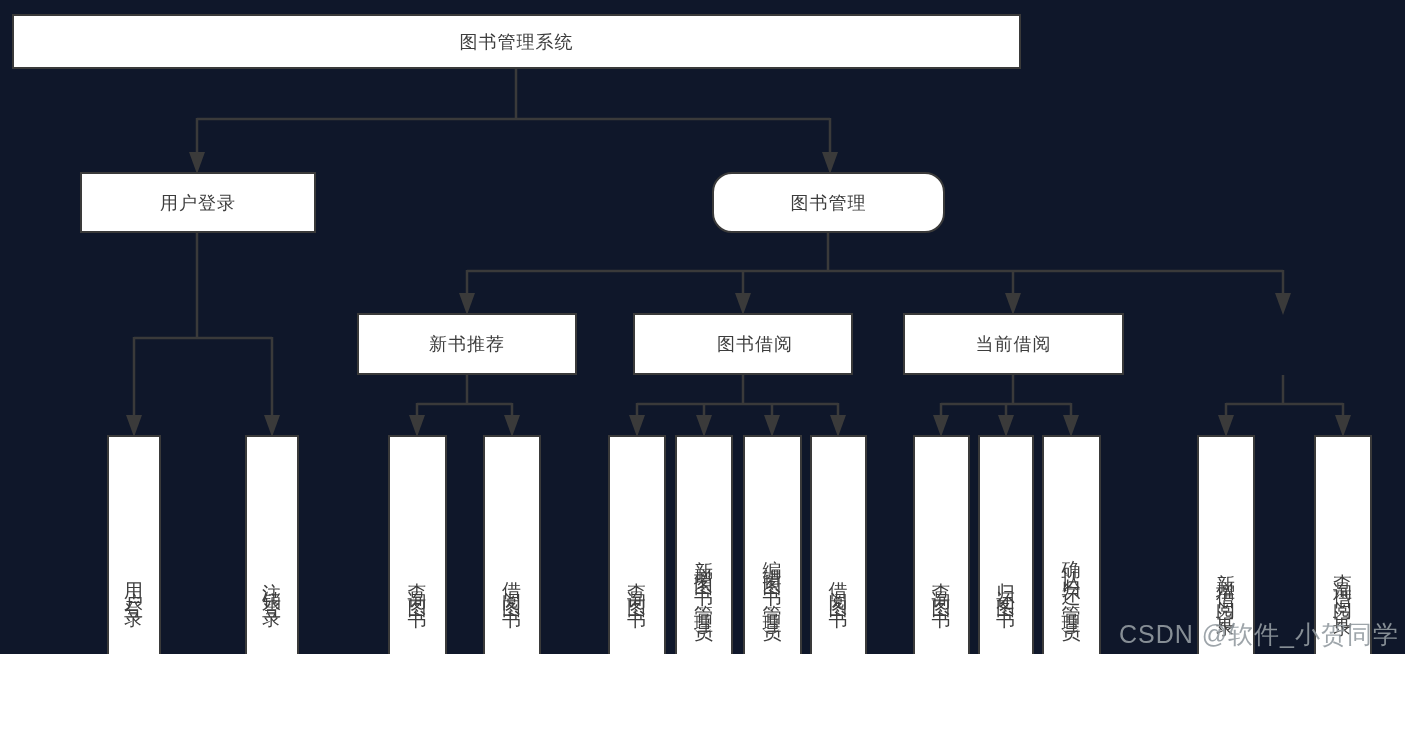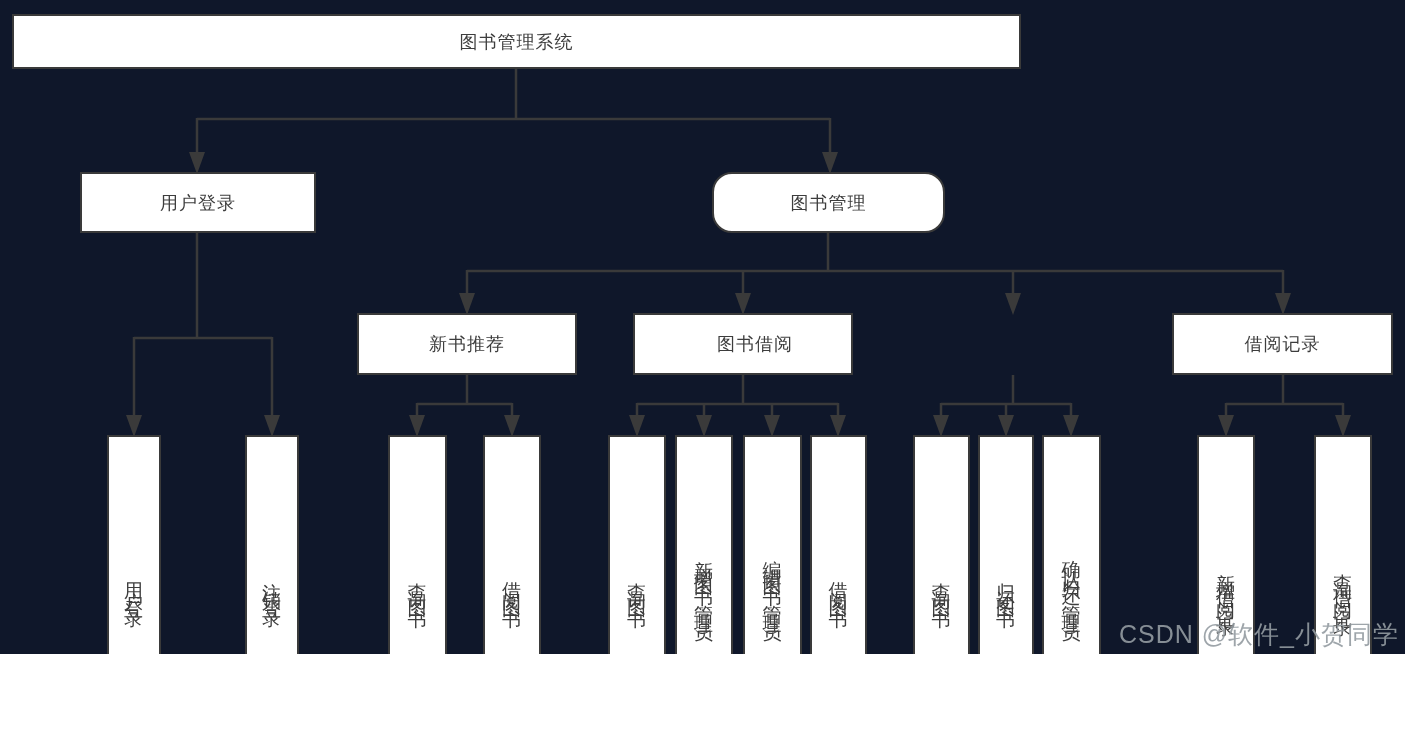--- a/index.html
+++ b/index.html
@@ -120,22 +120,22 @@
   <div class="node hnode" id="n-book-mgmt">
     <span>图书管理</span>
   </div>
 
   <div class="node hnode" id="n-new-book-rec">
     <span>新书推荐</span>
   </div>
   <div class="node hnode" id="n-book-borrow">
     <span>图书借阅</span>
   </div>
-  <div class="node hnode" id="n-borrow-record">
-    <span>借阅记录</span>
+  <div class="node hnode" id="n-current-borrow">
+    <span>当前借阅</span>
   </div>
 
   <div class="node vnode leaf" id="n-leaf-user-login">
     <span class="vtext">用户登录</span>
   </div>
   <div class="node vnode leaf" id="n-leaf-logout">
     <span class="vtext">注销登录</span>
   </div>
   <div class="node vnode leaf" id="n-leaf-nbr-query">
     <span class="vtext">查询图书</span>

